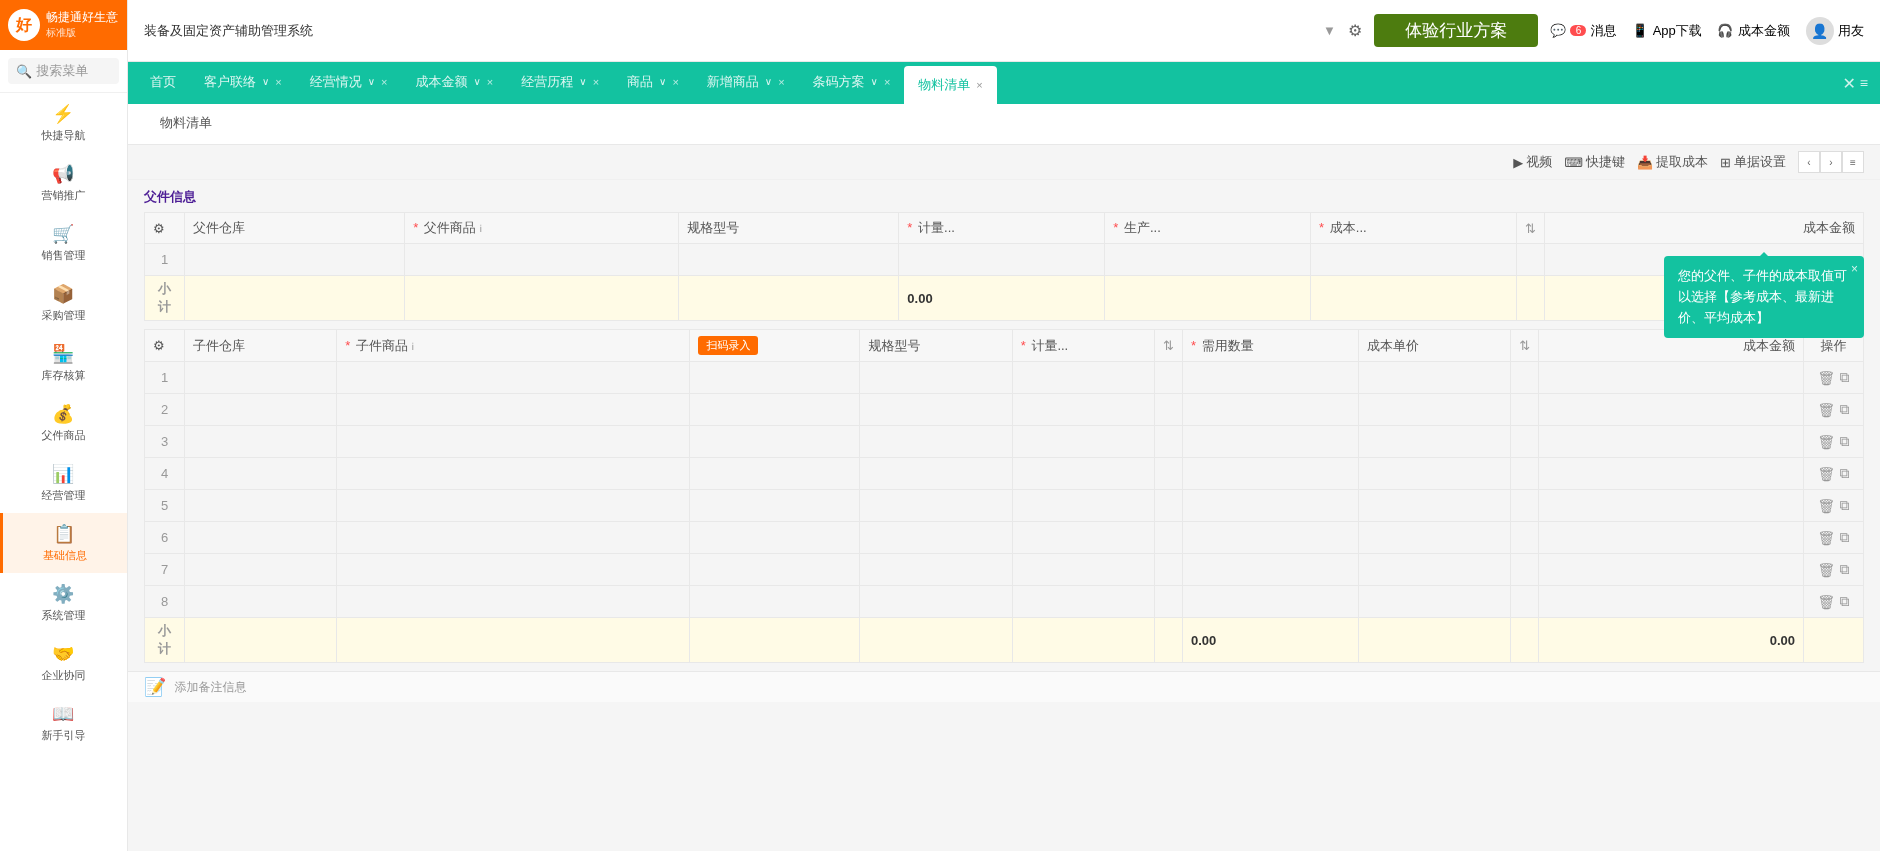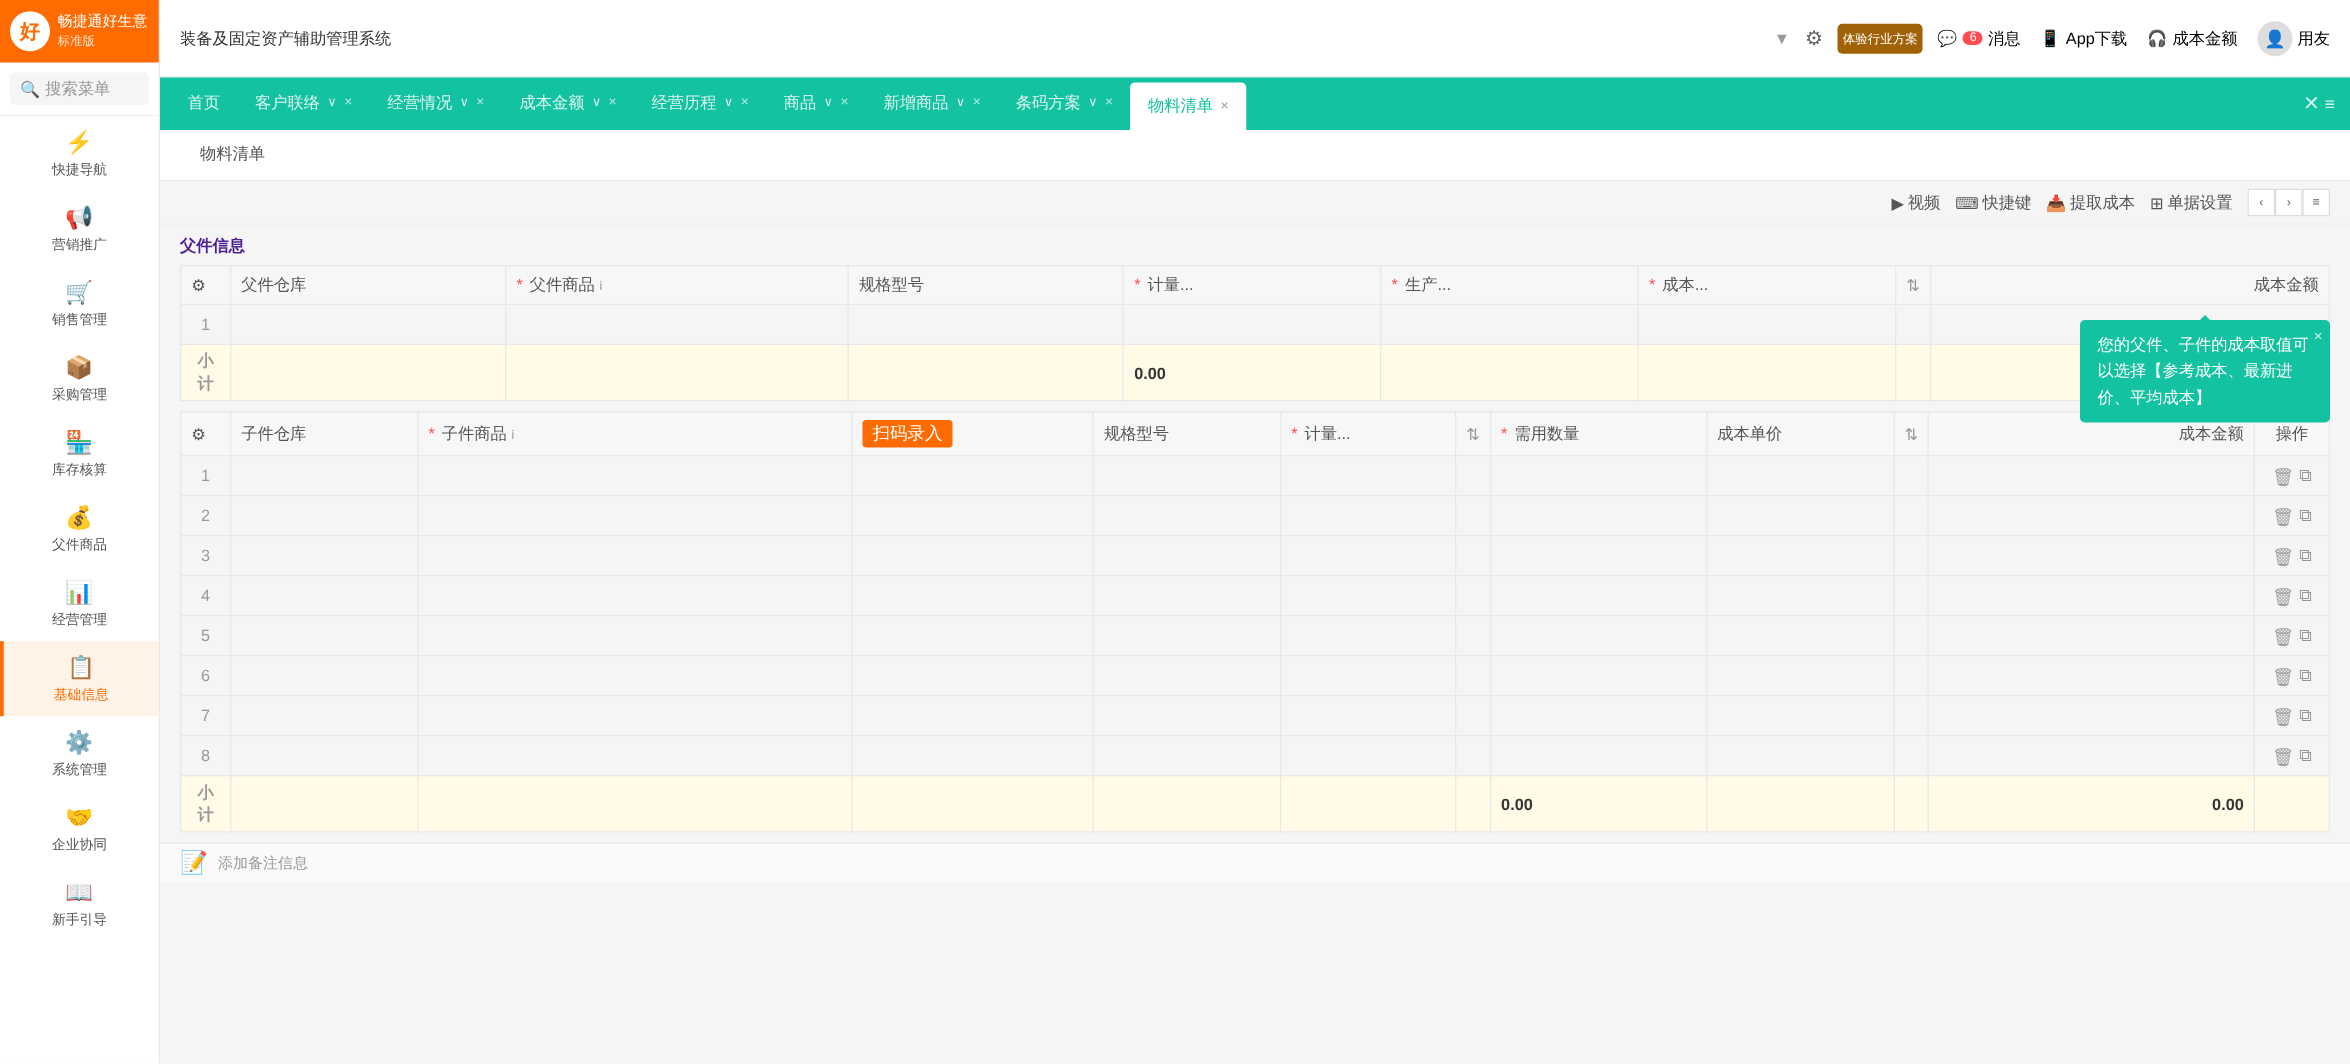--- a/index.html
+++ b/index.html
@@ -18,21 +18,21 @@
     .sidebar-item.active { background: #fff3e8; color: #ff6b00; border-left: 3px solid #ff6b00; }
     .sidebar-item-icon { font-size: 18px; }
     .sidebar-item-label { font-size: 11px; text-align: center; }
 
     
     .main { flex: 1; display: flex; flex-direction: column; overflow: hidden; }
 
     
     .topbar { height: 62px; background: #fff; border-bottom: 1px solid #e8e8e8; display: flex; align-items: center; padding: 0 16px; gap: 12px; }
     .topbar-title { color: #333; font-size: 13px; flex: 1; }
-    .topbar-btn { background: #a16207; color: #fff; border: none; padding: 5px 4px; border-radius: 4px; cursor: pointer; font-size: 10px; }
+    .topbar-btn { background: #4d7c0f; color: #fff; border: none; padding: 5px 31px; border-radius: 4px; cursor: pointer; font-size: 17px; }
     .topbar-action { display: flex; align-items: center; gap: 4px; cursor: pointer; font-size: 12px; }
     .badge { background: #ff4d4f; color: #fff; border-radius: 10px; padding: 0 5px; font-size: 10px; min-width: 16px; text-align: center; }
     .gear-icon { font-size: 16px; cursor: pointer; color: #666; }
     .user-avatar { width: 28px; height: 28px; background: #ddd; border-radius: 50%; display: flex; align-items: center; justify-content: center; font-size: 14px; }
 
     
     .nav-tabs { height: 42px; background: #13c2a0; display: flex; align-items: stretch; padding: 0 8px; overflow-x: auto; }
     .nav-tab { display: flex; align-items: center; padding: 0 14px; color: rgba(255,255,255,0.85); cursor: pointer; white-space: nowrap; gap: 4px; font-size: 13px; border-bottom: 3px solid transparent; }
     .nav-tab.active { background: #fff; color: #13c2a0; border-bottom: none; border-radius: 4px 4px 0 0; margin-top: 4px; }
     .nav-tab-close { font-size: 11px; color: rgba(255,255,255,0.7); margin-left: 2px; }
@@ -54,21 +54,21 @@
 
     
     .data-table { width: 100%; border-collapse: collapse; font-size: 12px; }
     .data-table th { background: #f7f7f7; border: 1px solid #e8e8e8; padding: 6px 8px; text-align: left; color: #555; font-weight: normal; white-space: nowrap; }
     .data-table td { border: 1px solid #e8e8e8; padding: 4px 8px; color: #333; height: 32px; }
     .data-table .row-num { color: #999; text-align: center; width: 40px; }
     .data-table .subtotal { background: #fffbe6; font-weight: bold; }
     .data-table .subtotal td { border-top: 1px solid #e8e8e8; }
     .required { color: #ff4d4f; margin-right: 2px; }
     .col-settings { width: 36px; text-align: center; }
-    .scan-btn { background: #ff6b00; color: #fff; border: none; padding: 2px 8px; border-radius: 3px; cursor: pointer; font-size: 14px; }
+    .scan-btn { background: #ff6b00; color: #fff; border: none; padding: 2px 8px; border-radius: 3px; cursor: pointer; font-size: 11px; }
     .action-icons { display: flex; gap: 4px; align-items: center; justify-content: center; }
     .action-icon { cursor: pointer; color: #999; font-size: 14px; }
 
     
     .tooltip-box { position: absolute; background: #13c2a0; color: #fff; border-radius: 4px; padding: 10px 14px; font-size: 12px; line-height: 1.6; max-width: 200px; z-index: 100; top: 142px; right: 200px; }
     .tooltip-box::before { content: ''; position: absolute; top: -8px; left: 50%; transform: translateX(-50%); border: 4px solid transparent; border-bottom-color: #13c2a0; }
     .tooltip-close { position: absolute; top: 4px; right: 6px; cursor: pointer; color: rgba(255,255,255,0.8); font-size: 12px; }
 
     
     .bottom-bar { display: flex; align-items: center; padding: 4px 16px; border-top: 1px solid #e8e8e8; background: #fafafa; gap: 8px; }

